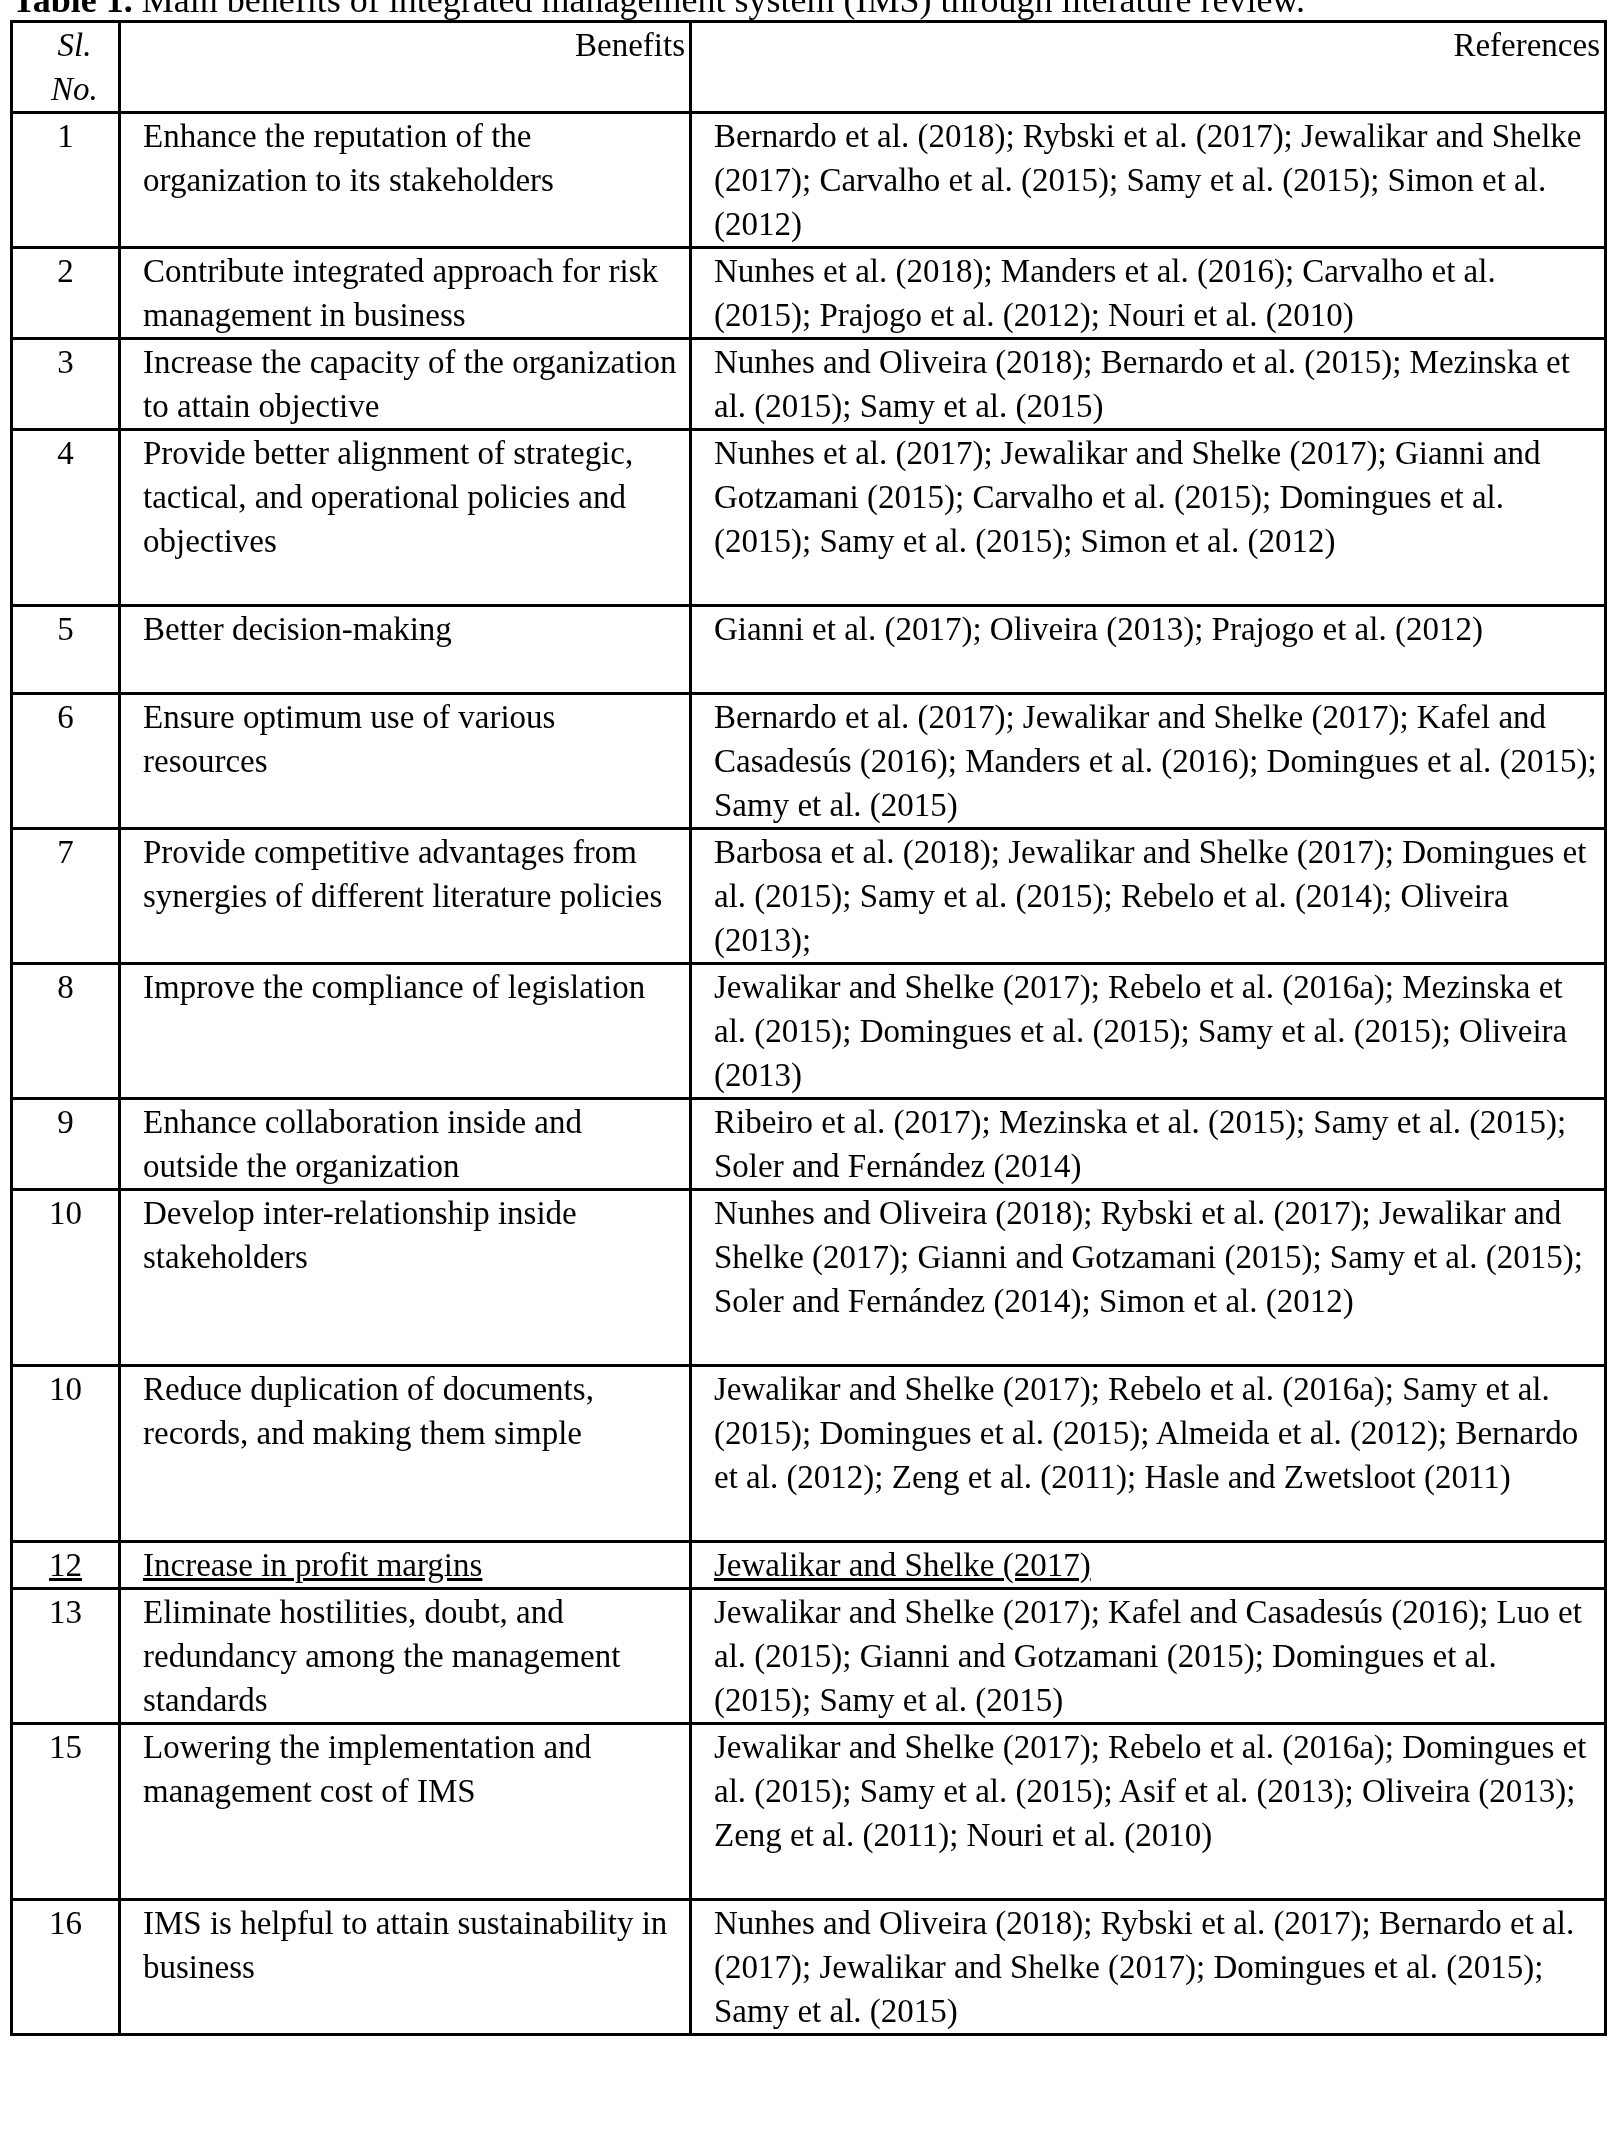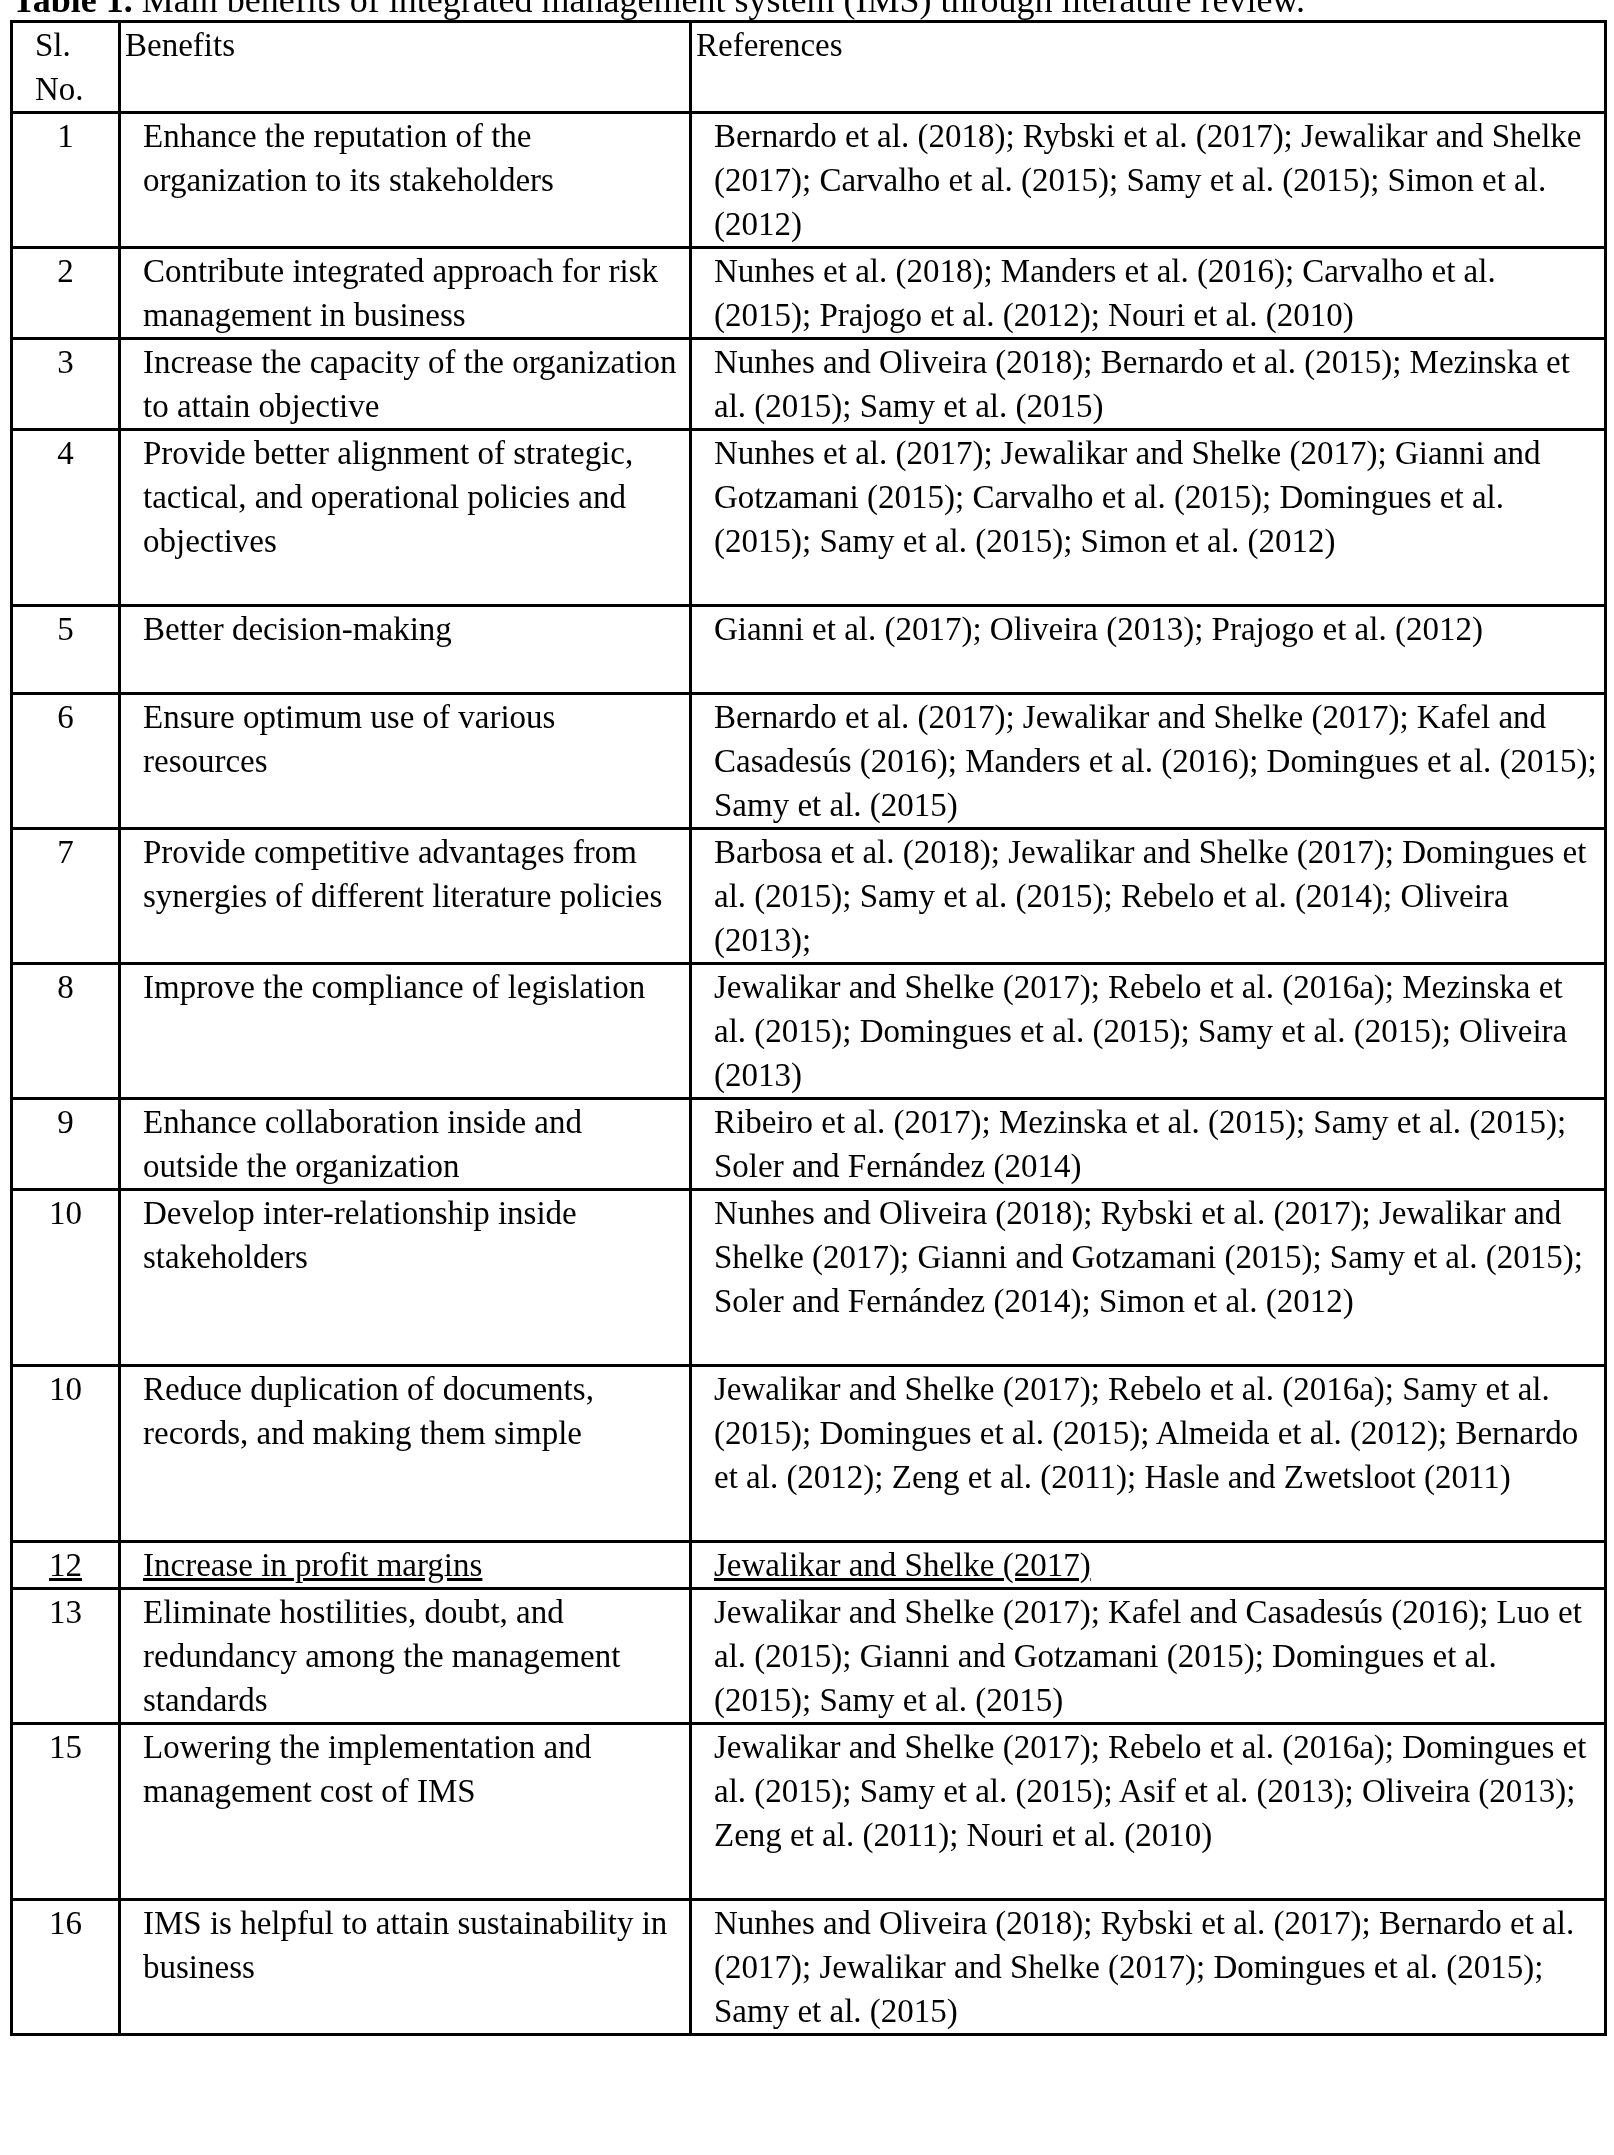--- a/index.html
+++ b/index.html
@@ -36,22 +36,22 @@
   }
   table.ims td, table.ims th {
     border: 3px solid #000;
     vertical-align: top;
     padding: 0 4px 0 22px;
     font-weight: normal;
   }
   col.c-no { width: 108px; }
   col.c-ben { width: 571px; }
   col.c-ref { width: 915px; }
-  table.ims th { text-align: left; padding: 0 4px; }
-  table.ims th.no { text-align: left; padding-left: 22px; }
+  table.ims th { text-align: right; padding: 0 4px; }
+  table.ims th.no { text-align: center; padding-left: 22px; font-style: italic; }
   td.no { text-align: center; padding: 0 !important; }
   tr.h2 { height: 88px; }
   tr.h3 { height: 132px; }
   tr.h4 { height: 176px; }
   tr.h1l { height: 44px; text-decoration: underline; }
 </style>
 </head>
 <body>
 
 <div class="caption">

